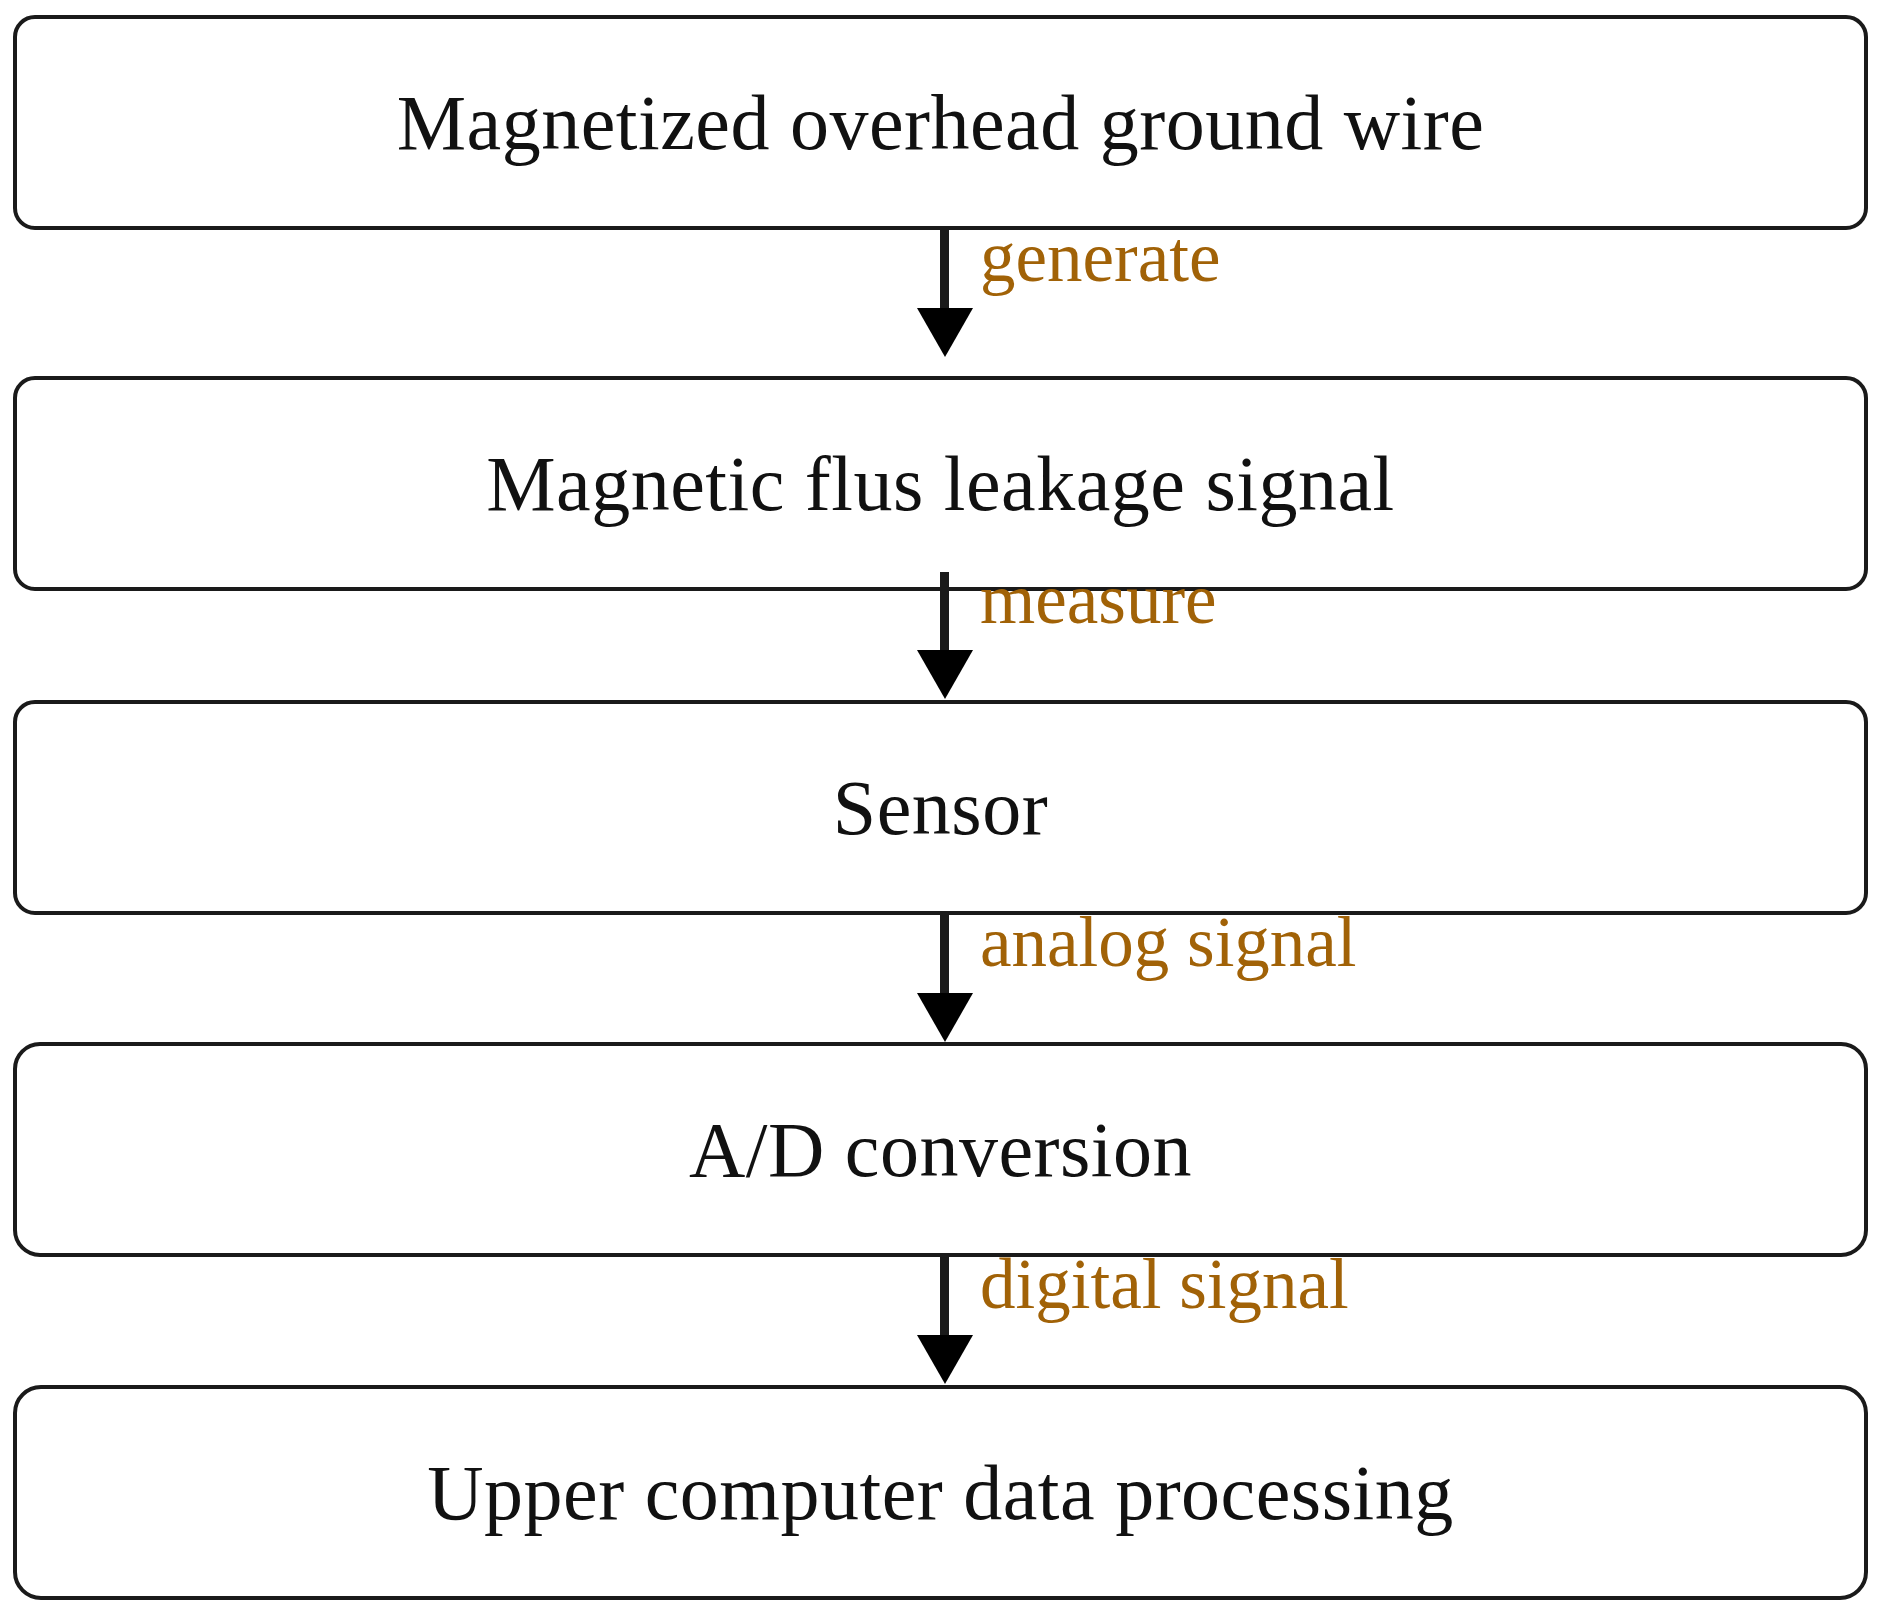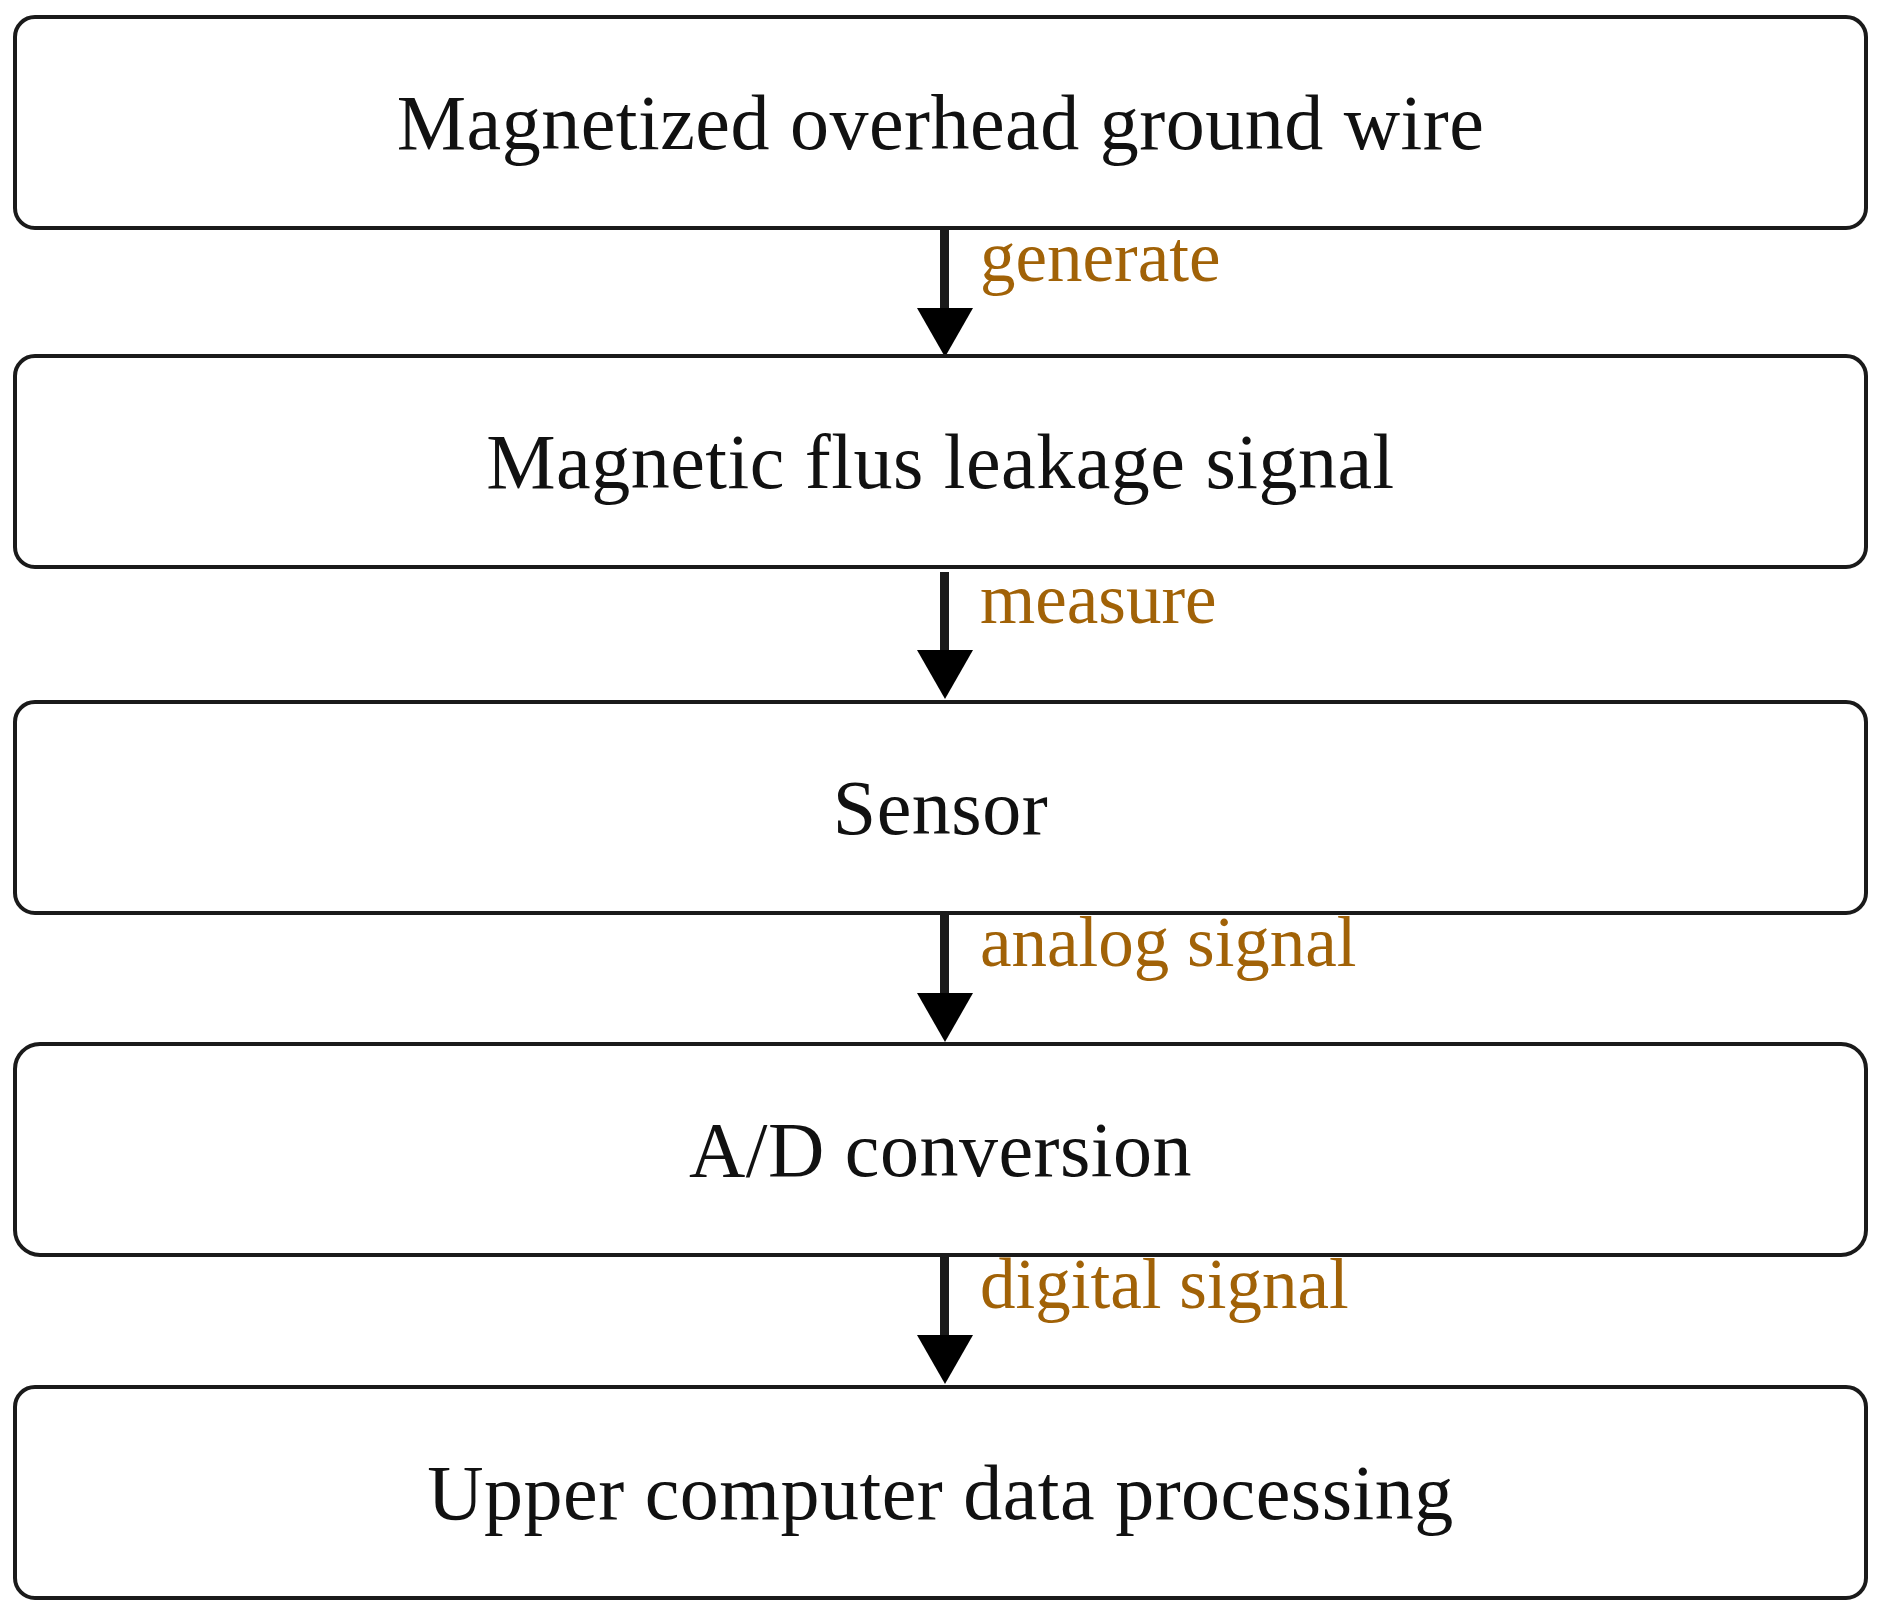--- a/index.html
+++ b/index.html
@@ -40,24 +40,24 @@
   .node-label {
     font-size: 78px;
     line-height: 1.05;
     letter-spacing: 0.5px;
     white-space: nowrap;
     color: #111111;
     font-weight: 400;
   }
 
   .node-0 { top: 15px; }
-  .node-1 { top: 354px; }
+  .node-1 { top: 376px; }
   .node-2 { top: 700px; }
   .node-3 { top: 1042px; border-radius: 27px; }
-  .node-4 { top: 1385px; }
+  .node-4 { top: 1385px; border-radius: 28px; }
 
   
   .edge {
     position: absolute;
     left: 0;
     width: 1885px;
     height: 127px;
   }
   .edge-0 { top: 230px; }
   .edge-1 { top: 572px; }

